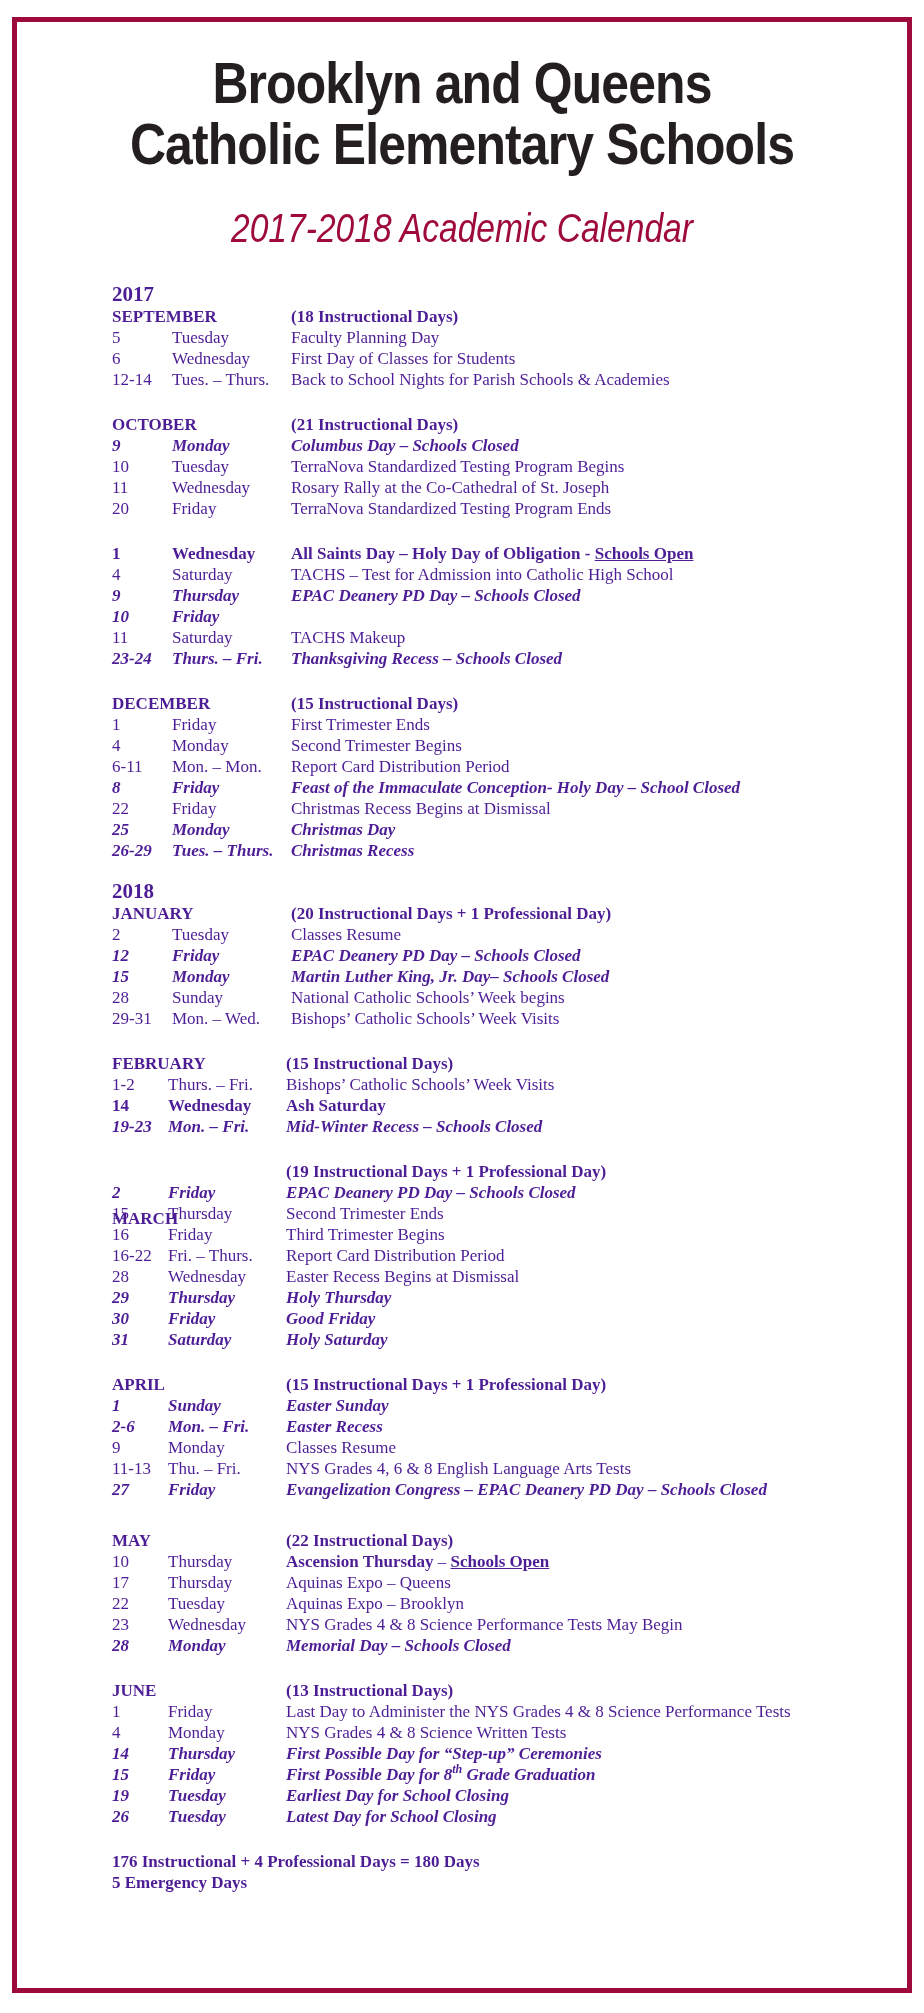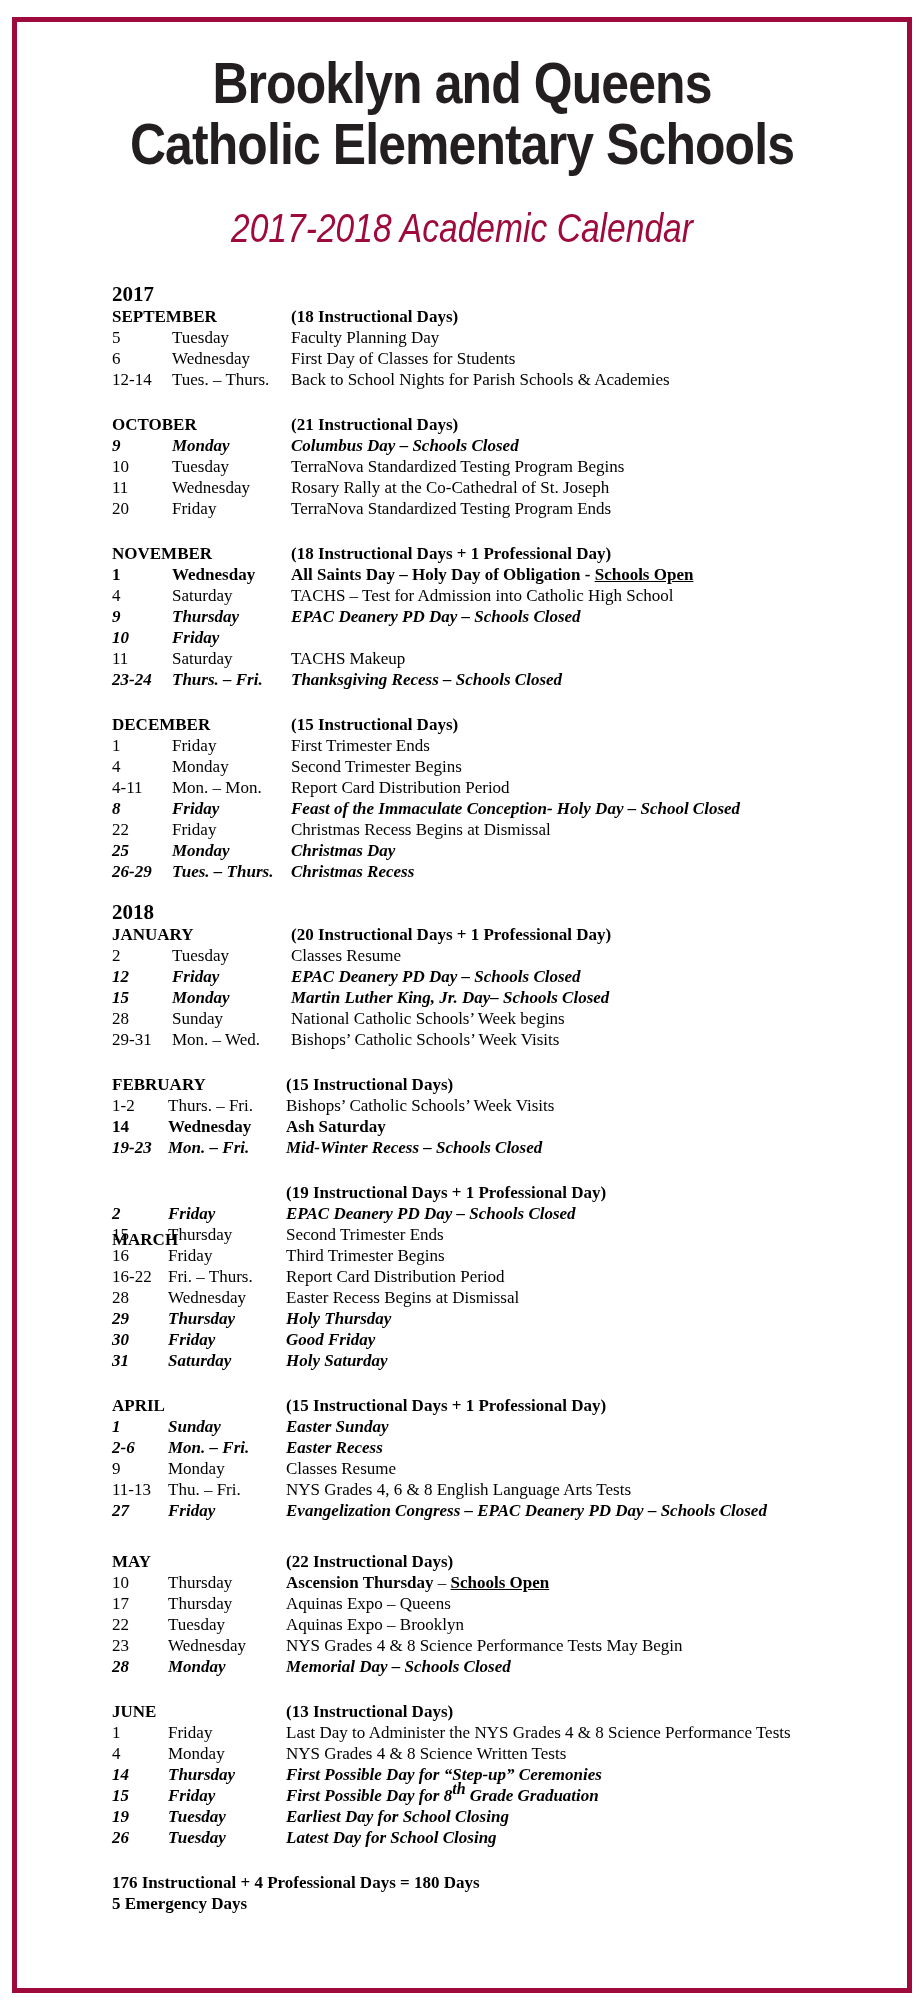--- a/index.html
+++ b/index.html
@@ -18,38 +18,38 @@
   .t1 { top: 54px; }
   .t2 { top: 115px; }
   .subtitle {
     position: absolute; left: 0; width: 924px; top: 208px; text-align: center;
     font-family: "Liberation Sans", sans-serif; font-style: italic;
     color: #9e0a3c; font-size: 40px; line-height: 1;
     transform: scaleX(0.84); transform-origin: center;
   }
   .content {
     position: absolute; left: 112px; top: 282px; width: 790px;
-    font-family: "Liberation Serif", serif; color: #000000; font-size: 17px;
+    font-family: "Liberation Serif", serif; color: #4c1d95; font-size: 17px;
   }
   .year { font-weight: bold; font-size: 21px; line-height: 24px; height: 24px; }
   .row { display: flex; height: 21px; line-height: 21px; white-space: nowrap; }
   .row.head { font-weight: bold; }
   .c-date { width: 60px; }
   .c-day { width: 119px; }
   .late .c-date { width: 56px; }
   .late .c-day { width: 118px; }
   .c-desc { flex: 1; }
   .bold { font-weight: bold; }
   .ital { font-style: italic; }
   .u { text-decoration: underline; }
   .gap { height: 24px; }
   .gap-lg { height: 30px; }
   .gap-yr { height: 18px; }
   .totals { font-weight: bold; line-height: 21px; }
-  sup { font-size: 16px; line-height: 0; }
+  sup { font-size: 12px; line-height: 0; }
 </style>
 </head>
 <body>
 
 <div class="frame"></div>
 
 <div class="title t1">Brooklyn and Queens</div>
 <div class="title t2">Catholic Elementary Schools</div>
 <div class="subtitle">2017-2018 Academic Calendar</div>
 
@@ -98,24 +98,20 @@
         <span class="c-desc"><span>Rosary Rally at the Co-Cathedral of St. Joseph</span></span>
       </div>
       <div class="row">
         <span class="c-date">20</span>
         <span class="c-day">Friday</span>
         <span class="c-desc"><span>TerraNova Standardized Testing Program Ends</span></span>
       </div>
     </div>
     <div class="gap"></div>
     <div class="month">
-      <div class="row head">
-        <span class="c-date" style="width: 179px;">NOVEMBER</span>
-        <span class="c-desc">(18 Instructional Days + 1 Professional Day)</span>
-      </div>
       <div class="row bold">
         <span class="c-date">1</span>
         <span class="c-day">Wednesday</span>
         <span class="c-desc"><span>All Saints Day – Holy Day of Obligation - </span><span class="u bold">Schools Open</span></span>
       </div>
       <div class="row">
         <span class="c-date">4</span>
         <span class="c-day">Saturday</span>
         <span class="c-desc"><span>TACHS – Test for Admission into Catholic High School</span></span>
       </div>
@@ -149,21 +145,21 @@
         <span class="c-date">1</span>
         <span class="c-day">Friday</span>
         <span class="c-desc"><span>First Trimester Ends</span></span>
       </div>
       <div class="row">
         <span class="c-date">4</span>
         <span class="c-day">Monday</span>
         <span class="c-desc"><span>Second Trimester Begins</span></span>
       </div>
       <div class="row">
-        <span class="c-date">4-11</span>
+        <span class="c-date">6-11</span>
         <span class="c-day">Mon. – Mon.</span>
         <span class="c-desc"><span>Report Card Distribution Period</span></span>
       </div>
       <div class="row bold ital">
         <span class="c-date">8</span>
         <span class="c-day">Friday</span>
         <span class="c-desc"><span>Feast of the Immaculate Conception- Holy Day – School Closed</span></span>
       </div>
       <div class="row">
         <span class="c-date">22</span>

